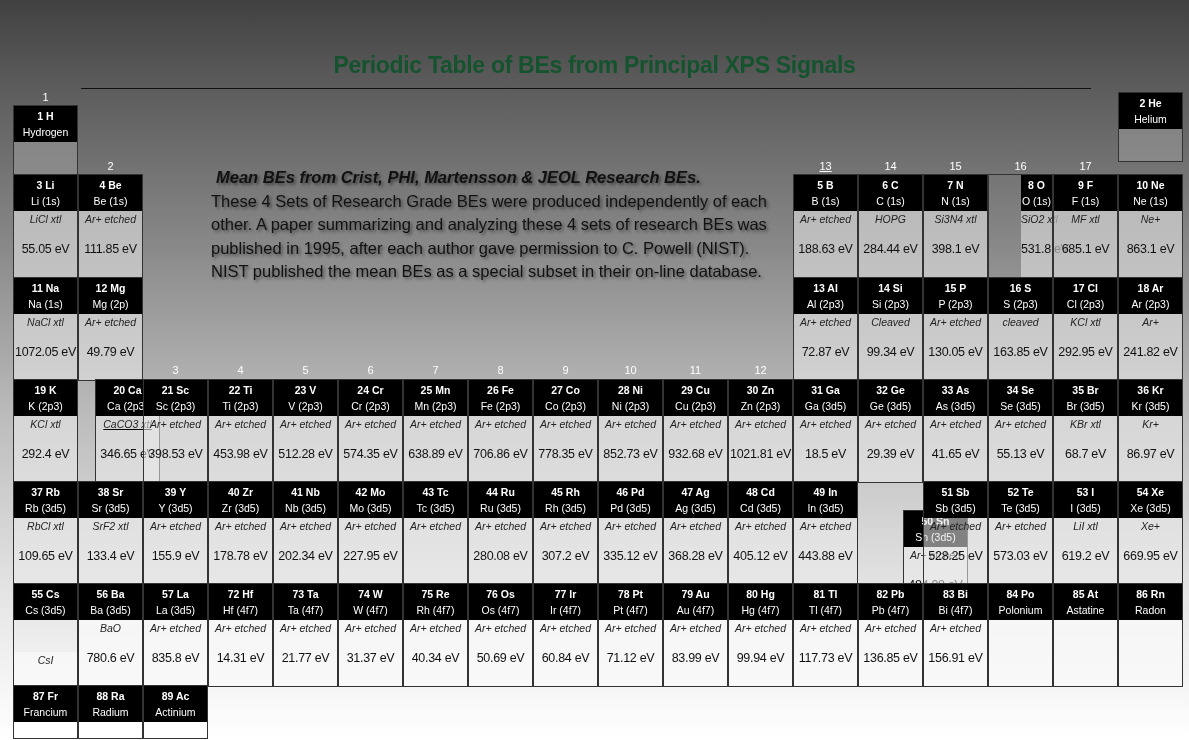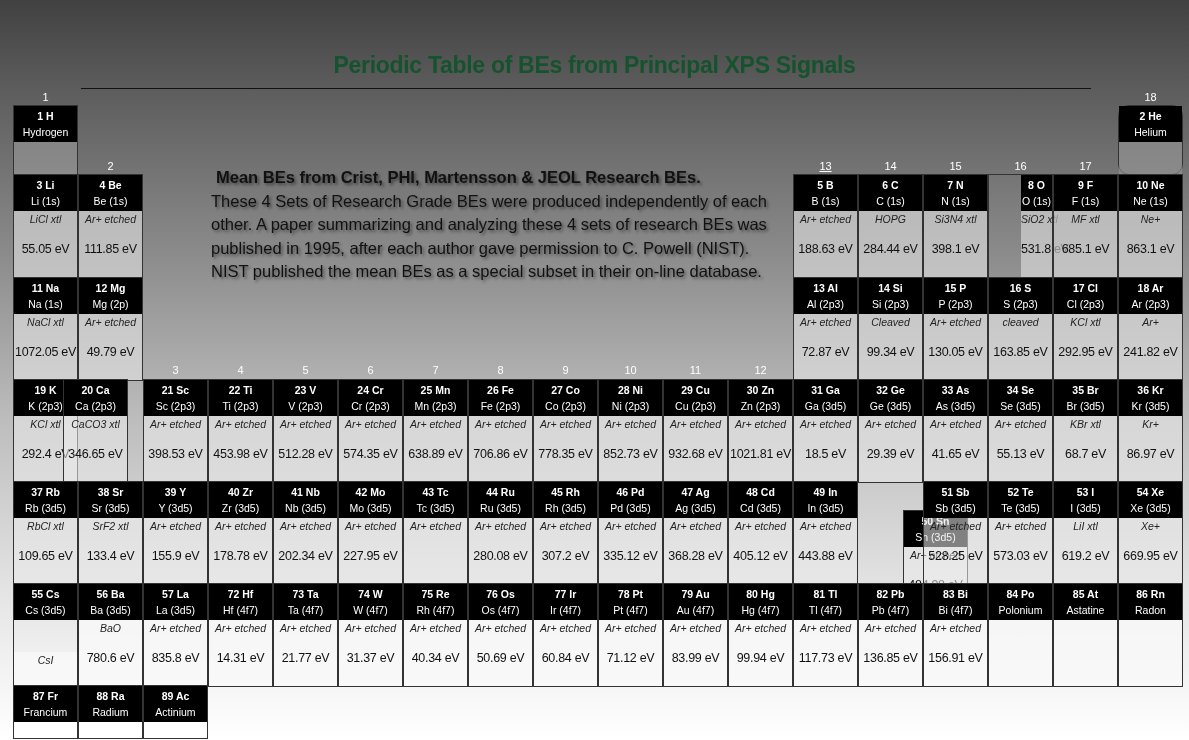--- a/index.html
+++ b/index.html
@@ -10,21 +10,21 @@
   .rule{position:absolute;left:81px;width:1010px;top:88px;height:1px;background:#111;}
   .grp{position:absolute;width:65px;text-align:center;font-size:11px;color:#fff;}
   .cell{position:absolute;width:65px;box-sizing:border-box;border:1px solid #333;}
   .hd{background:#000;color:#fff;text-align:center;height:36px;box-sizing:border-box;padding-top:2px;}
   .sym{font-weight:bold;font-size:10.5px;line-height:16px;white-space:nowrap;}
   .orb{font-size:10.5px;line-height:16px;white-space:nowrap;}
   .bd{background:rgba(235,235,235,0.55);height:66px;box-sizing:border-box;text-align:center;position:relative;}
   .prep{font-style:italic;font-size:10.5px;color:#222;padding-top:2px;white-space:nowrap;}
   .be{position:absolute;left:0;right:0;top:31px;font-size:12.5px;color:#111;white-space:nowrap;letter-spacing:-0.3px;}
   .note{position:absolute;left:211px;top:166px;width:560px;color:#111;font-size:16.5px;line-height:23.5px;text-shadow:2px 2px 3px rgba(0,0,0,0.45);}
-  .note .lead{font-weight:bold;padding-left:5px;}
+  .note .lead{font-weight:bold;padding-left:5px;font-style:italic;}
   .h-empty{background:rgba(160,160,160,0.5);}
 </style>
 </head>
 <body>
 
 <div class="title">Periodic Table of BEs from Principal XPS Signals</div>
 <div class="rule"></div>
 
 <div class="note">
   <div class="lead">Mean BEs from Crist, PHI, Martensson &amp; JEOL Research BEs.</div>
@@ -55,21 +55,21 @@
     <div class="cell" style="left: 13px; top: 105px;">
       <div class="hd">
         <div class="sym">1  H</div>
         <div class="orb">Hydrogen</div>
       </div>
       <div class="bd h-empty" style="height: 32px;">
         <div class="prep"></div>
         <div class="be"></div>
       </div>
     </div>
-    <div class="cell" style="left: 1118px; top: 105px; border-radius: 11px;">
+    <div class="cell" style="left: 1118px; top: 92px;">
       <div class="hd">
         <div class="sym">2 He</div>
         <div class="orb">Helium</div>
       </div>
       <div class="bd h-empty" style="height: 32px;">
         <div class="prep"></div>
         <div class="be"></div>
       </div>
     </div>
     <div class="cell" style="left: 13px; top: 174px;">
@@ -235,21 +235,21 @@
     <div class="cell" style="left: 13px; top: 379px;">
       <div class="hd">
         <div class="sym">19 K</div>
         <div class="orb">K (2p3)</div>
       </div>
       <div class="bd">
         <div class="prep">KCl xtl</div>
         <div class="be">292.4 eV</div>
       </div>
     </div>
-    <div class="cell" style="left: 63px; top: 379px;">
+    <div class="cell" style="left: 95px; top: 379px; text-decoration: underline;">
       <div class="hd">
         <div class="sym">20 Ca</div>
         <div class="orb">Ca (2p3)</div>
       </div>
       <div class="bd">
         <div class="prep">CaCO3 xtl</div>
         <div class="be">346.65 eV</div>
       </div>
     </div>
     <div class="cell" style="left: 143px; top: 379px;">

